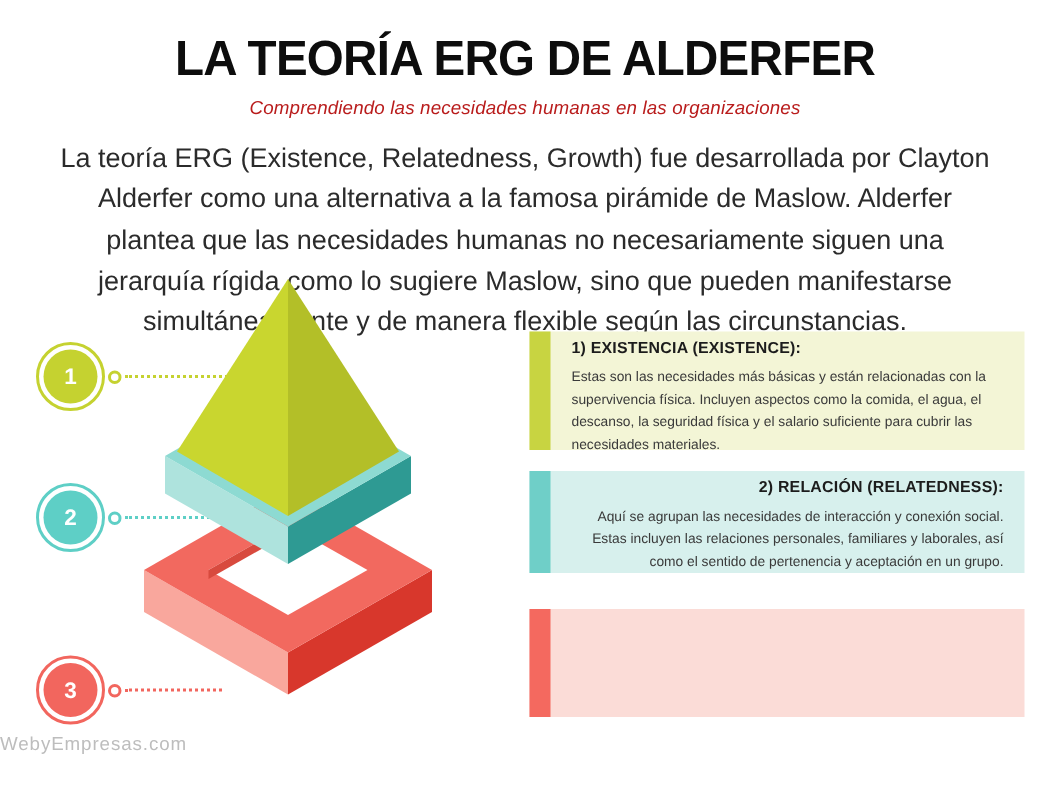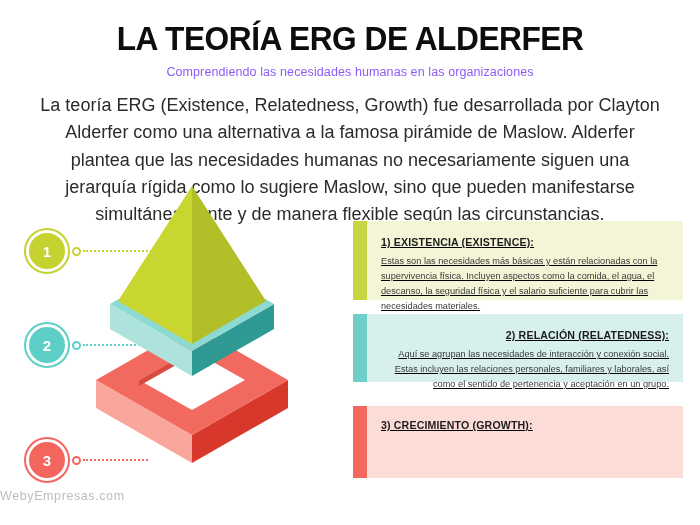--- a/index.html
+++ b/index.html
@@ -36,21 +36,22 @@
     font-weight: bold;
     letter-spacing: -0.5px;
     color: #0d0d0d;
     line-height: 1.05;
     margin: 0;
     transform: scaleX(0.96);
   }
   #page-subtitle {
     font-family: "Liberation Sans", sans-serif;
     font-size: 12.5px;
-    color: #8b5cf6;
+    font-style: italic;
+    color: #b91c1c;
     margin-top: 8px;
     letter-spacing: 0.1px;
   }
 
   
   #intro-paragraph {
     position: absolute;
     top: 92px;
     left: 40px;
     width: 620px;
@@ -132,23 +133,22 @@
     position: absolute;
     display: flex;
     box-sizing: border-box;
   }
   .card-bar {
     width: 14px;
     flex: 0 0 14px;
   }
   .card-body {
     flex: 1 1 auto;
-    padding: 15px 14px 10px 14px;
-    box-sizing: border-box;
-    text-decoration: underline;
+    padding: 5px 14px 10px 14px;
+    box-sizing: border-box;
   }
   .card-title {
     font-size: 10.6px;
     font-weight: bold;
     color: #1c1c1c;
     letter-spacing: 0.15px;
     margin-bottom: 6px;
     font-family: "Liberation Sans", sans-serif;
   }
   .card-text {
@@ -262,19 +262,18 @@
     <div class="card-bar" style="background: rgb(111, 207, 200);"></div>
     <div class="card-body">
       <div class="card-title">2) RELACIÓN (RELATEDNESS):</div>
       <div class="card-text">Aquí se agrupan las necesidades de interacción y conexión social. Estas incluyen las relaciones personales, familiares y laborales, así como el sentido de pertenencia y aceptación en un grupo.</div>
     </div>
   </div>
 
   <div class="info-card" id="card-3" style="left: 353px; top: 406px; width: 330px; height: 72px; background: rgb(251, 220, 215);">
     <div class="card-bar" style="background: rgb(244, 105, 95);"></div>
     <div class="card-body" style="padding-top:13px;">
-      <div class="card-title">3) CRECIMIENTO (GROWTH):</div>
     </div>
   </div>
 
   <div id="footer-credit">WebyEmpresas.com</div>
 
 </div>
 
 </body></html>

